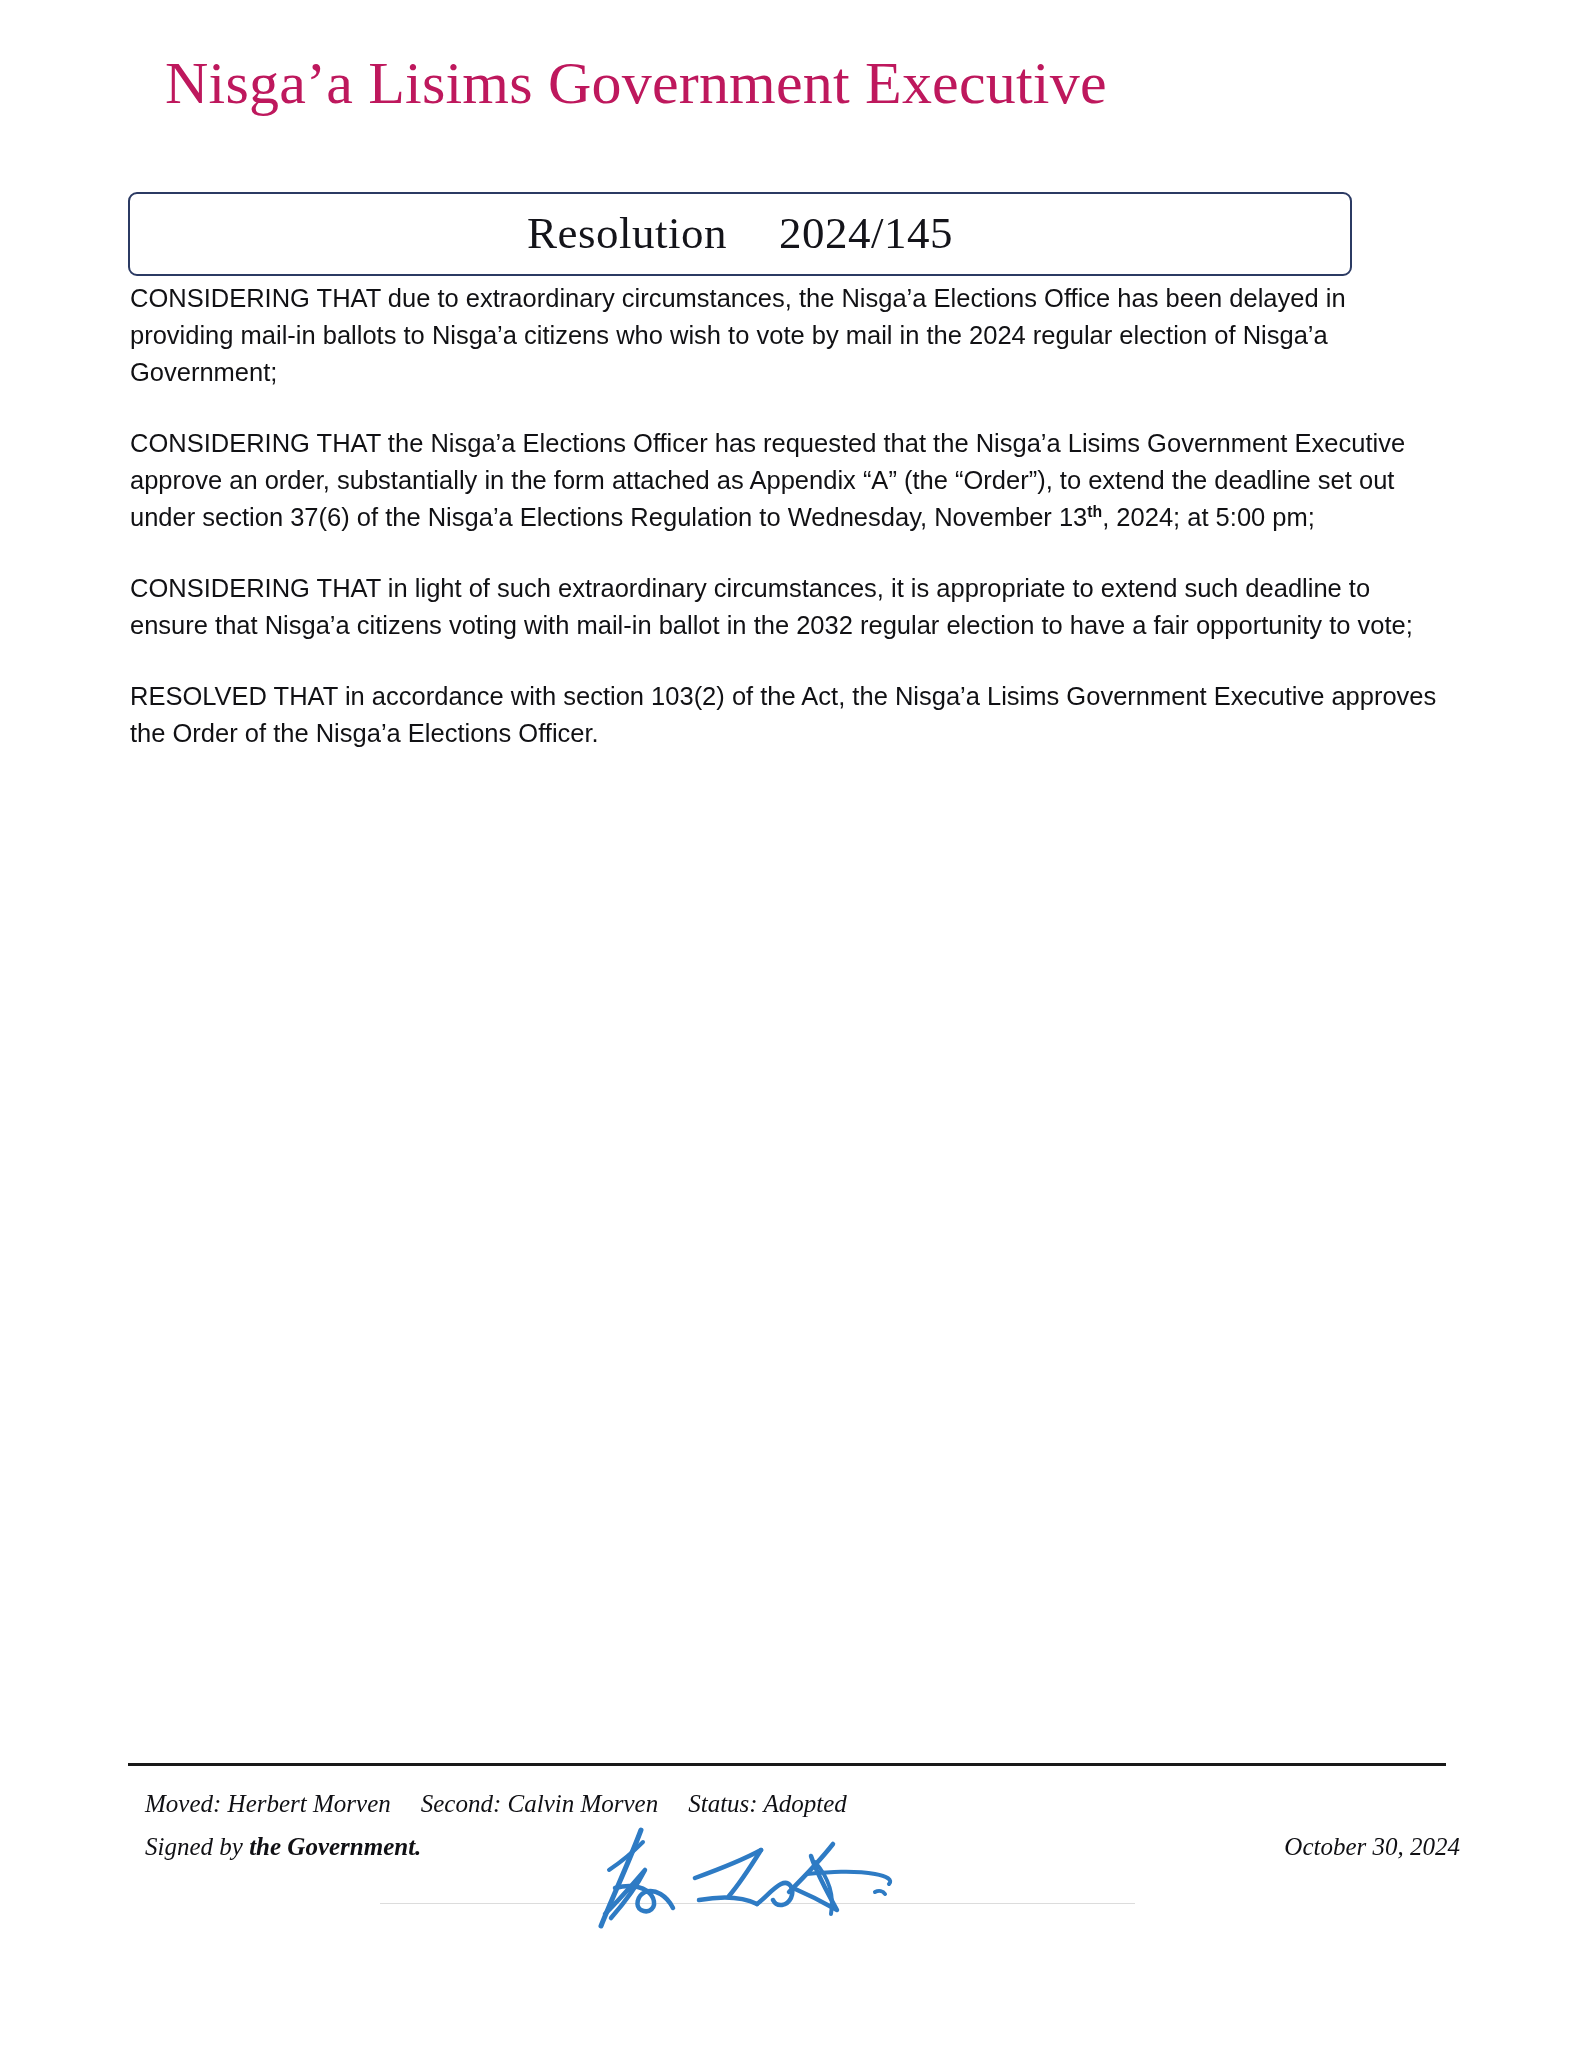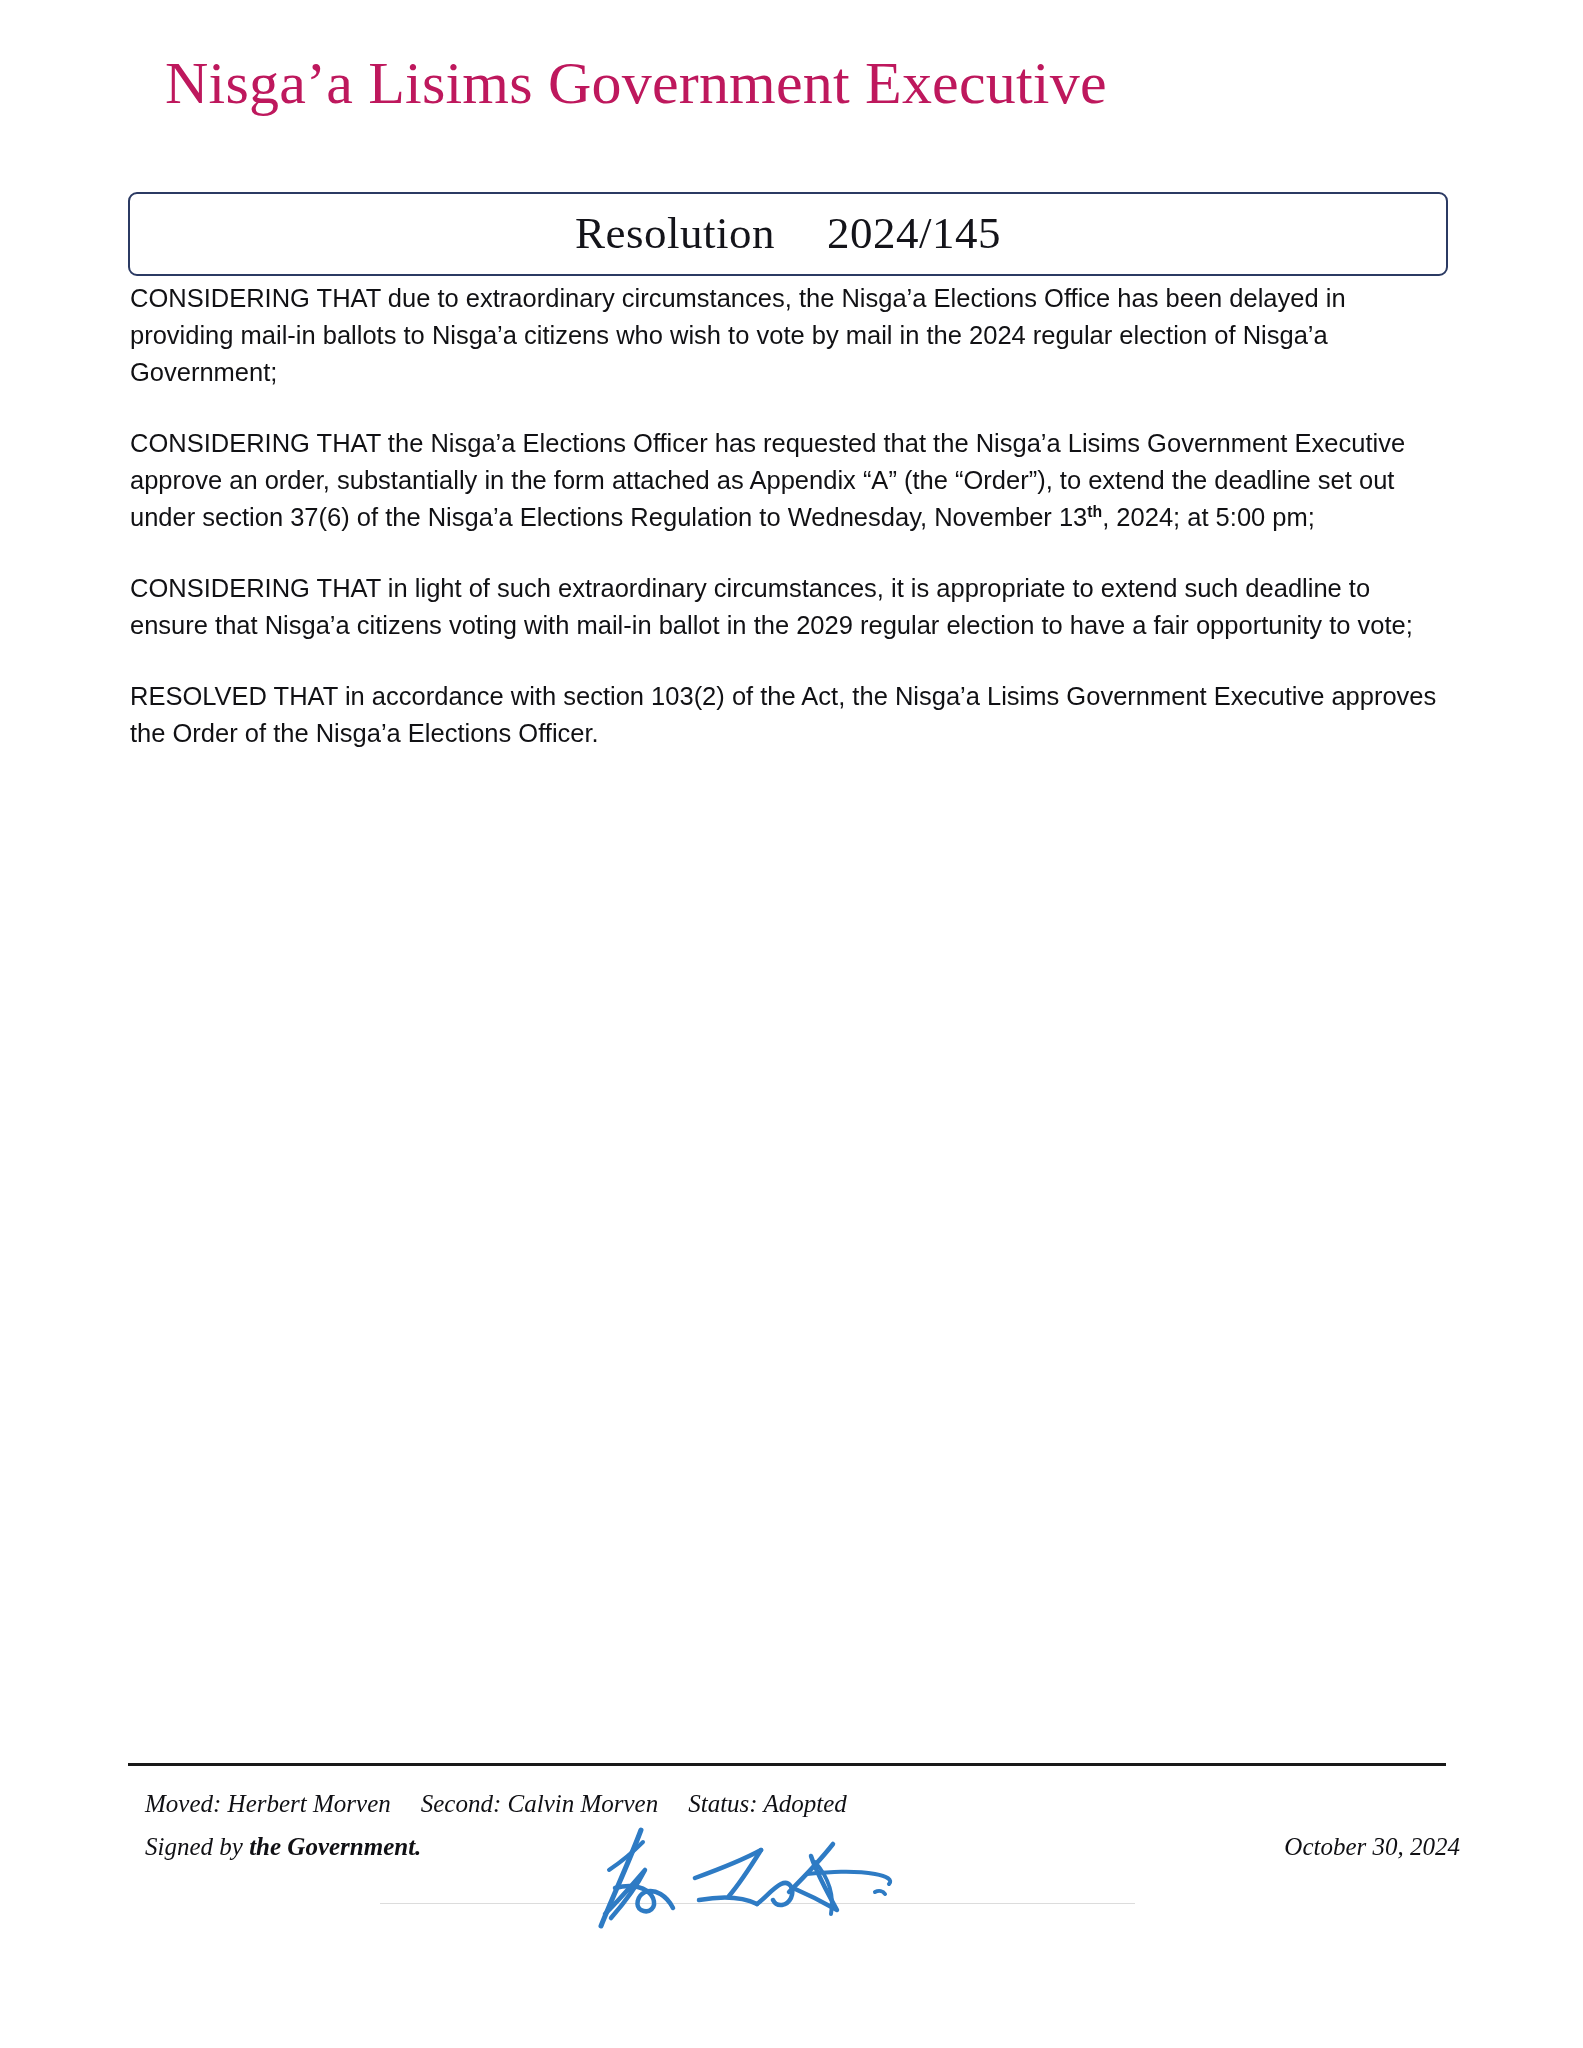--- a/index.html
+++ b/index.html
@@ -29,21 +29,21 @@
     letter-spacing: 0.2px;
     white-space: nowrap;
     line-height: 1.05;
   }
 
   
   .res-box {
     position: absolute;
     left: 128px;
     top: 192px;
-    width: 1320px;
+    width: 1224px;
     height: 84px;
     box-sizing: border-box;
     border: 2.2px solid #2b3a63;
     border-radius: 9px;
     background: #ffffff;
     display: flex;
     align-items: center;
     justify-content: center;
   }
   .res-line {
@@ -153,21 +153,21 @@
       <span class="res-number">2024/145</span>
     </div>
   </div>
 
   <div class="body-wrap">
 
     <p class="para">CONSIDERING THAT due to extraordinary circumstances, the Nisga’a Elections Office has been delayed in providing mail-in ballots to Nisga’a citizens who wish to vote by mail in the 2024 regular election of Nisga’a Government;</p>
 
     <p class="para"><span>CONSIDERING THAT the Nisga’a Elections Officer has requested that the Nisga’a Lisims Government Executive approve an order, substantially in the form attached as Appendix “A” (the “Order”), to extend the deadline set out under section 37(6) of the Nisga’a Elections Regulation to Wednesday, November 13</span><sup>th</sup><span>, 2024; at 5:00 pm;</span></p>
 
-    <p class="para">CONSIDERING THAT in light of such extraordinary circumstances, it is appropriate to extend such deadline to ensure that Nisga’a citizens voting with mail-in ballot in the 2029 regular election to have a fair opportunity to vote;</p>
+    <p class="para">CONSIDERING THAT in light of such extraordinary circumstances, it is appropriate to extend such deadline to ensure that Nisga’a citizens voting with mail-in ballot in the 2032 regular election to have a fair opportunity to vote;</p>
 
     <p class="para">RESOLVED THAT in accordance with section 103(2) of the Act, the Nisga’a Lisims Government Executive approves the Order of the Nisga’a Elections Officer.</p>
   </div>
 
   <div class="footer-rule"></div>
 
   <div class="footer">
 
     <div class="footer-row">
       <span class="f-seg">Moved: Herbert Morven</span><span class="f-seg">Second: Calvin Morven</span><span>Status: Adopted</span>

